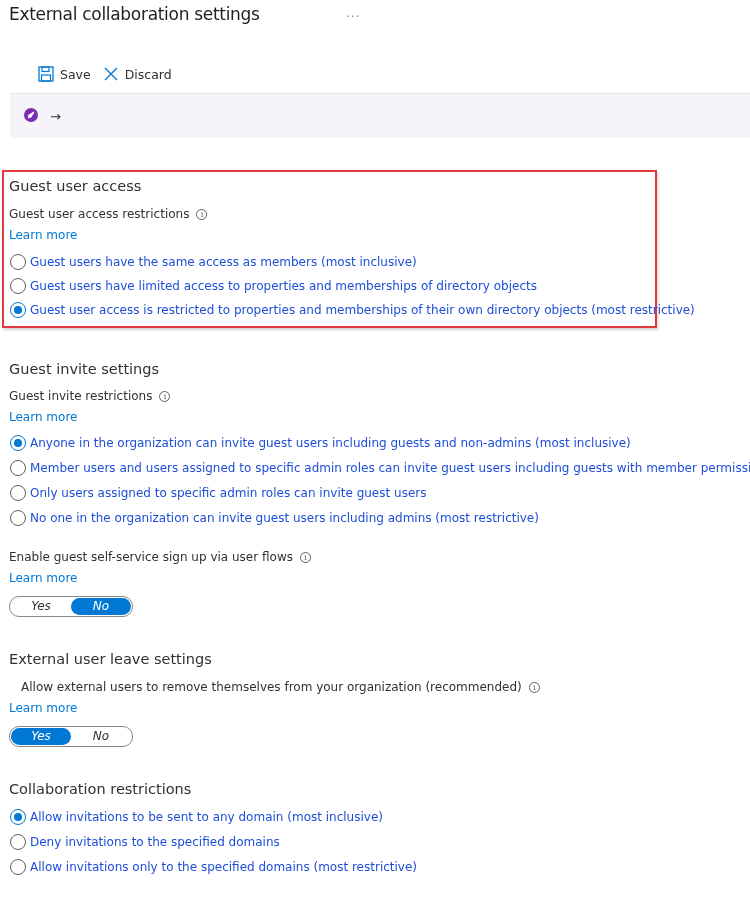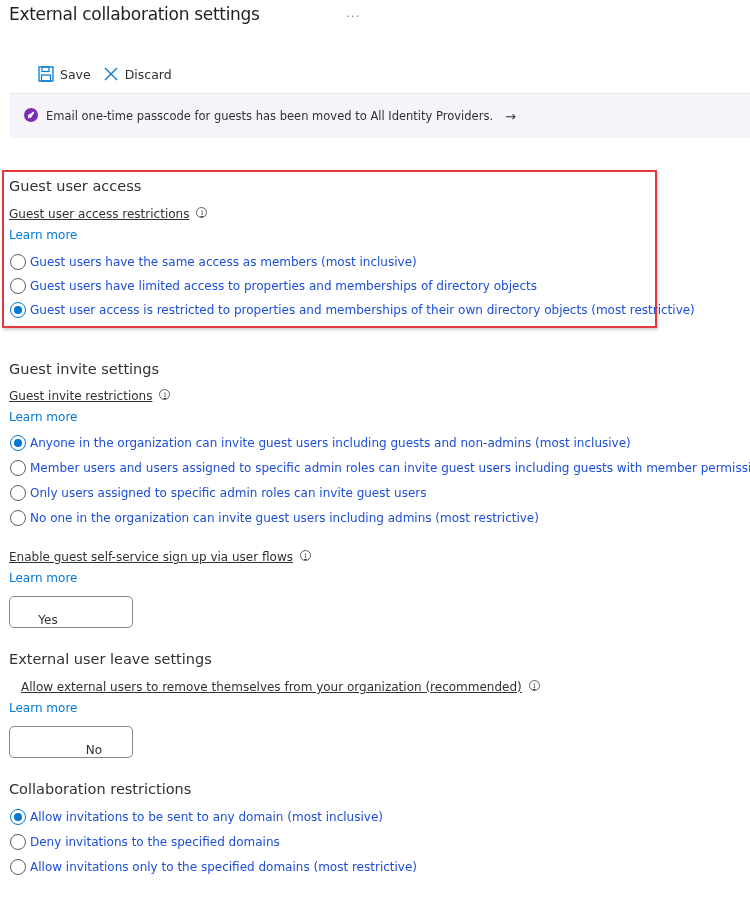--- a/index.html
+++ b/index.html
@@ -27,37 +27,37 @@
     font-size: 11.5px; color: #323130;
   }
   .banner .arrow { margin-left: 4px; font-size: 13px; color: #323130; cursor: pointer; }
 
   .highlight-box {
     position: absolute; left: 2px; top: 170px; width: 655px; height: 158px;
     border: 2px solid #e0393e; box-shadow: 1px 2px 3px rgba(0,0,0,0.18);
   }
 
   .section-title { position: absolute; left: 9px; font-size: 14.5px; color: #323130; white-space: nowrap; }
-  .field-label { position: absolute; left: 9px; font-size: 12px; color: #323130; display: flex; gap: 7px; white-space: nowrap; text-decoration: underline; }
+  .field-label { position: absolute; left: 9px; font-size: 12px; color: #323130; display: flex; align-items: center; gap: 7px; white-space: nowrap; }
   .info-icon {
     display: inline-block; width: 11px; height: 11px; border: 1px solid #605e5c; border-radius: 50%;
     font-size: 8px; line-height: 9px; text-align: center; color: #605e5c; font-family: "DejaVu Serif", serif;
   }
   .learn-more { position: absolute; left: 9px; font-size: 12px; color: #0078d4; cursor: pointer; text-decoration: none; white-space: nowrap; }
 
   .radio-row { position: absolute; left: 10px; display: flex; align-items: center; gap: 4px; font-size: 12px; color: #1d4ed8; white-space: nowrap; cursor: pointer; }
   .radio { width: 16px; height: 16px; border: 1px solid #605e5c; border-radius: 50%; position: relative; flex: none; background: #fff; }
   .radio.checked { border-color: #0078d4; }
   .radio.checked::after {
     content: ""; position: absolute; left: 3px; top: 3px; width: 8px; height: 8px; border-radius: 50%; background: #0078d4;
   }
 
   .toggle {
     position: absolute; left: 9px; width: 124px; height: 21px;
-    border: 1px solid #8a8886; border-radius: 5px; display: flex; padding: 15px; background: #fff;
+    border: 1px solid #8a8886; border-radius: 10px; display: flex; padding: 1px; background: #fff; font-style: italic;
   }
   .toggle .seg { flex: 1; text-align: center; font-size: 12px; line-height: 17px; border-radius: 9px; color: #323130; cursor: pointer; }
   .toggle .seg.on { background: #0078d4; color: #ffffff; }
 </style>
 </head>
 <body>
 
 <h1 class="page-title">External collaboration settings</h1>
 <span class="more-btn">···</span>
 
@@ -82,21 +82,20 @@
   </div>
 </div>
 
 <div class="banner">
   <span>
     <svg width="14" height="14" viewBox="0 0 14 14">
       <circle cx="7" cy="7" r="7" fill="#7a2eb0"></circle>
       <path d="M4 10 L6 8 M6.5 9.5 L10 4 L4.5 7.5 Z" stroke="#fff" stroke-width="1.1" fill="#fff"></path>
     </svg>
   </span>
-  <span>Email one-time passcode for guests has been moved to All Identity Providers.</span>
   <span class="arrow">→</span>
 </div>
 
 <div class="highlight-box"></div>
 <div class="section-title" style="top:178px;">Guest user access</div>
 <div class="field-label" style="top:207px;">
   <span>Guest user access restrictions</span>
   <span class="info-icon">i</span>
 </div>
 <a class="learn-more" style="top:228px;">Learn more</a>

